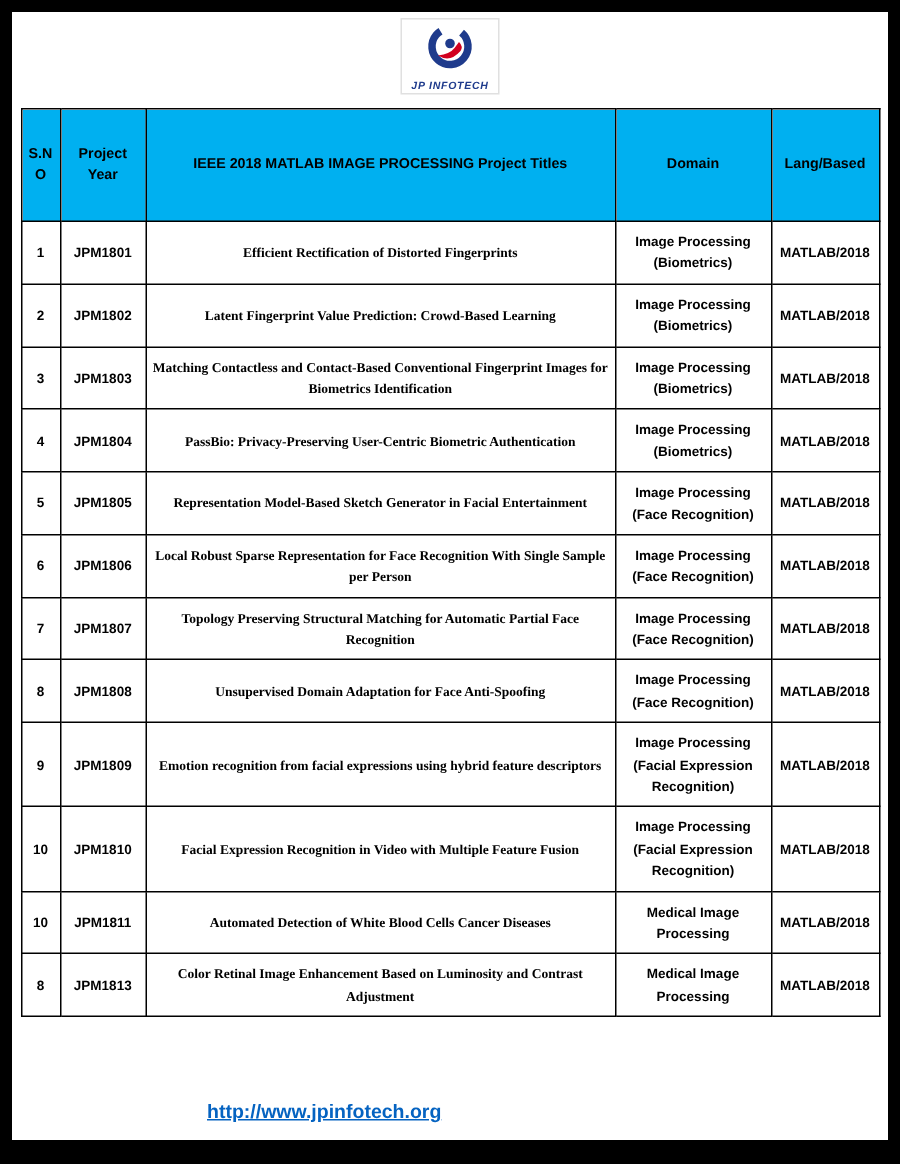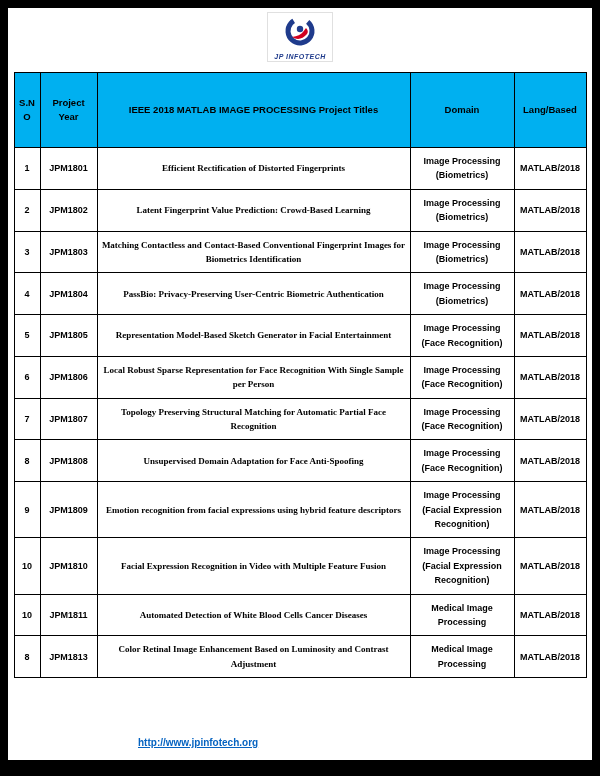--- a/index.html
+++ b/index.html
@@ -73,21 +73,21 @@
   td.title-cell { padding: 6px 8px; font-family: Liberation Serif, serif; }
   .col-sno  { width: 26px; }
   .col-code { width: 57px; }
   .col-title{ width: 313px; }
   .col-domain { width: 104px; }
   .col-lang { width: 72px; }
   .footer-link {
     position: absolute;
     left: 130px;
     bottom: 12px;
-    font-size: 10px;
+    font-size: 13px;
     font-weight: bold;
     color: var(--link-color, #0563C1);
     text-decoration: underline;
     cursor: pointer;
   }
 </style>
 </head>
 <body>
 
 <div class="viewport">

